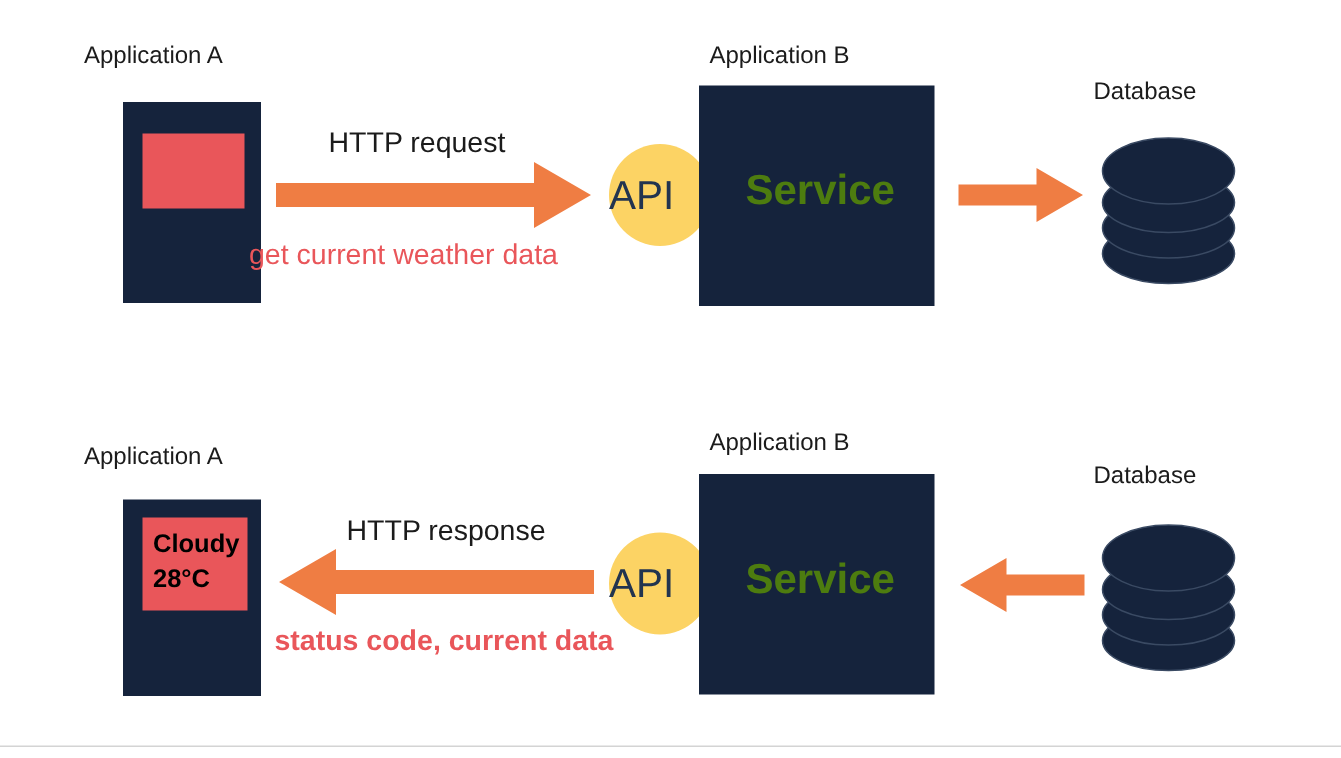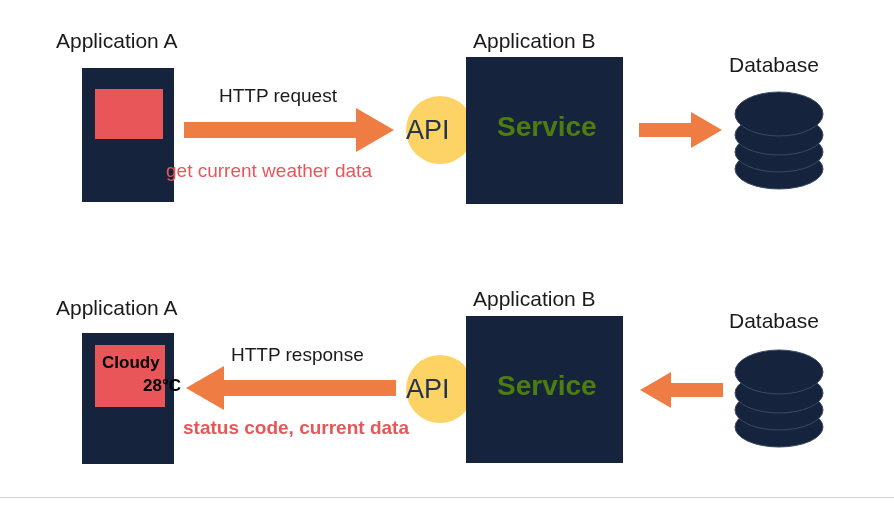--- a/index.html
+++ b/index.html
@@ -17,21 +17,21 @@
     position: relative;
     width: 894px;
     height: 505px;
     background: #ffffff;
     overflow: hidden;
   }
 
   
   .caption {
     position: absolute;
-    font-size: 21px;
+    font-size: 16px;
     line-height: 1;
     color: #1b1b1b;
     white-space: nowrap;
     font-weight: 400;
   }
 
   
   .navy-box {
     position: absolute;
     background: #15233C;
@@ -150,21 +150,21 @@
     <ellipse cx="46" cy="45" rx="44" ry="20" fill="#15233C" stroke="#3a4a63" stroke-width="1"></ellipse>
     <ellipse cx="46" cy="24" rx="44" ry="22" fill="#15233C" stroke="#3a4a63" stroke-width="1"></ellipse>
   </svg>
 
   <div class="caption" style="left:56px; top:297px;">Application A</div>
 
   <div class="navy-box" style="left:82px; top:333px; width:92px; height:131px;"></div>
 
   <div class="red-screen" style="left:95px; top:345px; width:70px; height:62px;">
     <div class="red-screen-text" style="left:7px; top:7px;">Cloudy</div>
-    <div class="red-screen-text" style="left:7px; top:30px;margin-left:41px;">28°C</div>
+    <div class="red-screen-text" style="left:7px; top:30px;">28°C</div>
   </div>
 
   <div class="label-top" style="left:231px; top:345px;">HTTP response</div>
 
   <svg class="arrow-svg" style="left:184px; top:366px;" width="212" height="44" viewBox="0 0 212 44">
     <path d="M212,14 L40,14 L40,0 L2,22 L40,44 L40,30 L212,30 Z" fill="#EF7D43"></path>
   </svg>
 
   <div class="label-bottom" style="left:183px; top:418px;font-weight:bold;">status code, current data</div>
 

